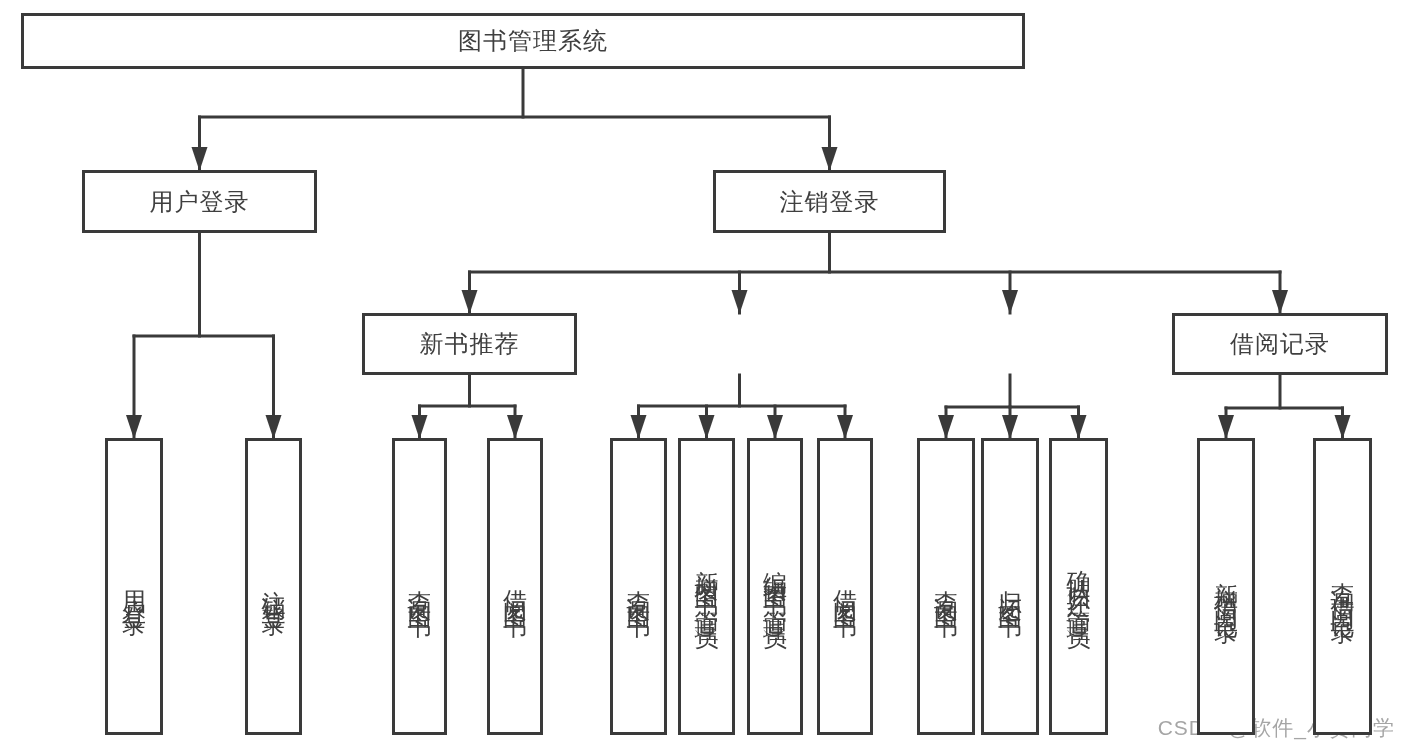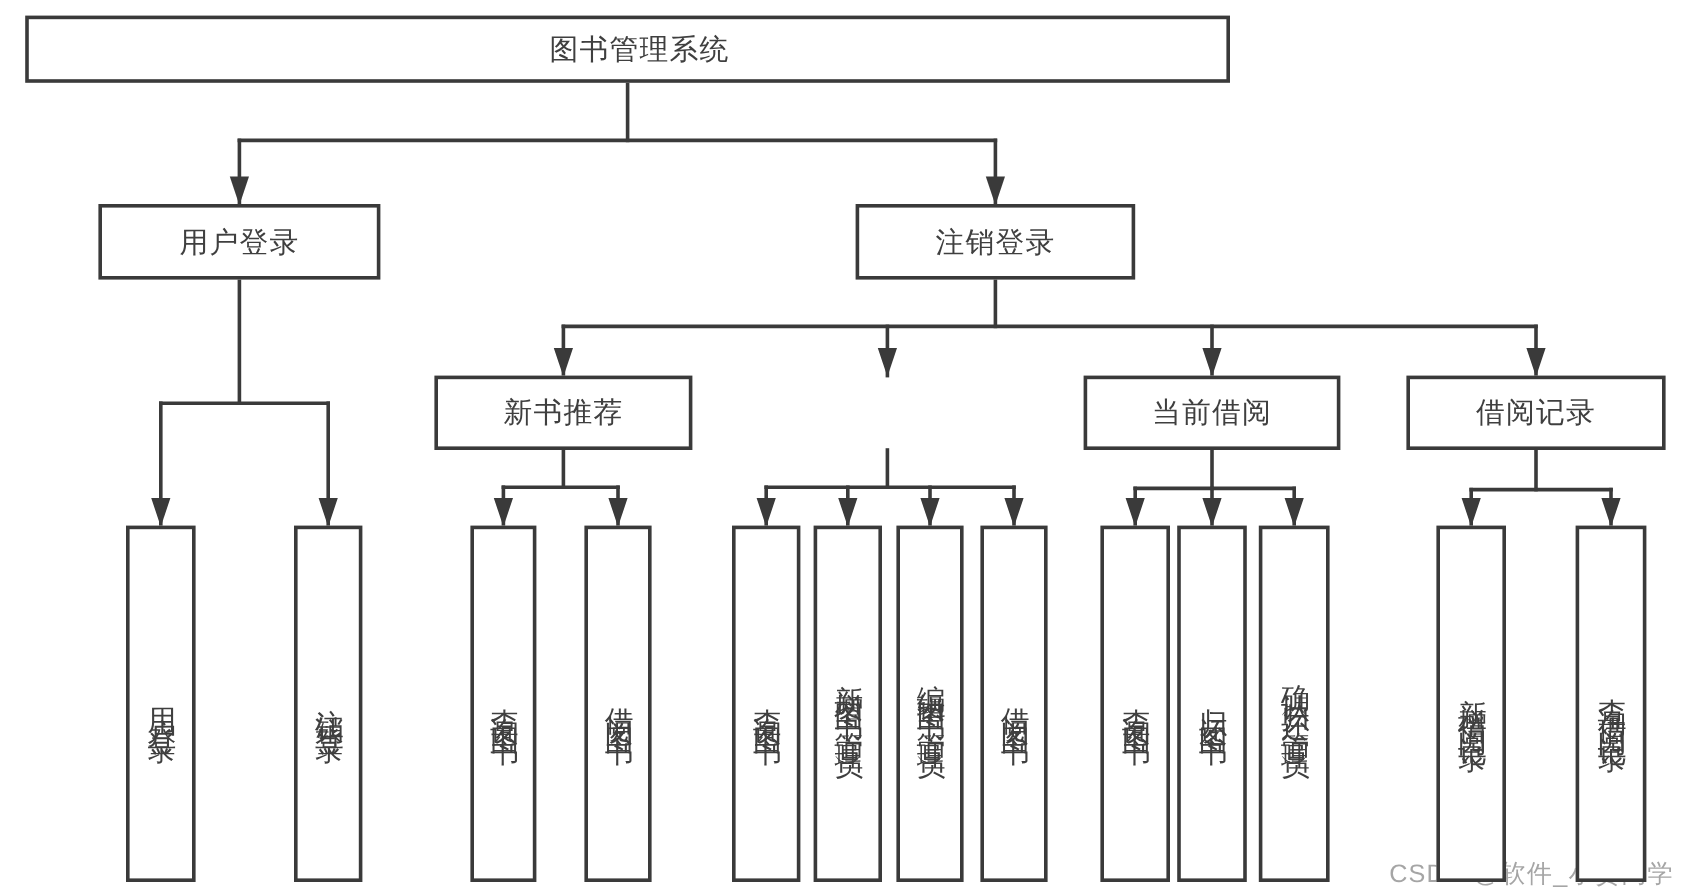--- a/index.html
+++ b/index.html
@@ -121,23 +121,20 @@
     </div>
     <div class="node horizontal" style="left: 82px; top: 170px; width: 235px; height: 63px; border-color: rgb(58, 58, 58);">
       <span style="color: rgb(63, 63, 63);">用户登录</span>
     </div>
     <div class="node horizontal" style="left: 713px; top: 170px; width: 233px; height: 63px; border-color: rgb(58, 58, 58);">
       <span style="color: rgb(63, 63, 63);">注销登录</span>
     </div>
     <div class="node horizontal" style="left: 362px; top: 313px; width: 215px; height: 62px; border-color: rgb(58, 58, 58);">
       <span style="color: rgb(63, 63, 63);">新书推荐</span>
     </div>
-    <div class="node horizontal" style="left: 903px; top: 313px; width: 214px; height: 62px; border-color: rgb(58, 58, 58);">
-      <span style="color: rgb(63, 63, 63);">当前借阅</span>
-    </div>
     <div class="node horizontal" style="left: 1172px; top: 313px; width: 216px; height: 62px; border-color: rgb(58, 58, 58);">
       <span style="color: rgb(63, 63, 63);">借阅记录</span>
     </div>
     <div class="node vertical" style="left: 105px; top: 438px; width: 58px; height: 297px; border-color: rgb(58, 58, 58);">
       <span style="color: rgb(63, 63, 63);">用户登录</span>
     </div>
     <div class="node vertical" style="left: 245px; top: 438px; width: 57px; height: 297px; border-color: rgb(58, 58, 58);">
       <span style="color: rgb(63, 63, 63);">注销登录</span>
     </div>
     <div class="node vertical" style="left: 392px; top: 438px; width: 55px; height: 297px; border-color: rgb(58, 58, 58);">

